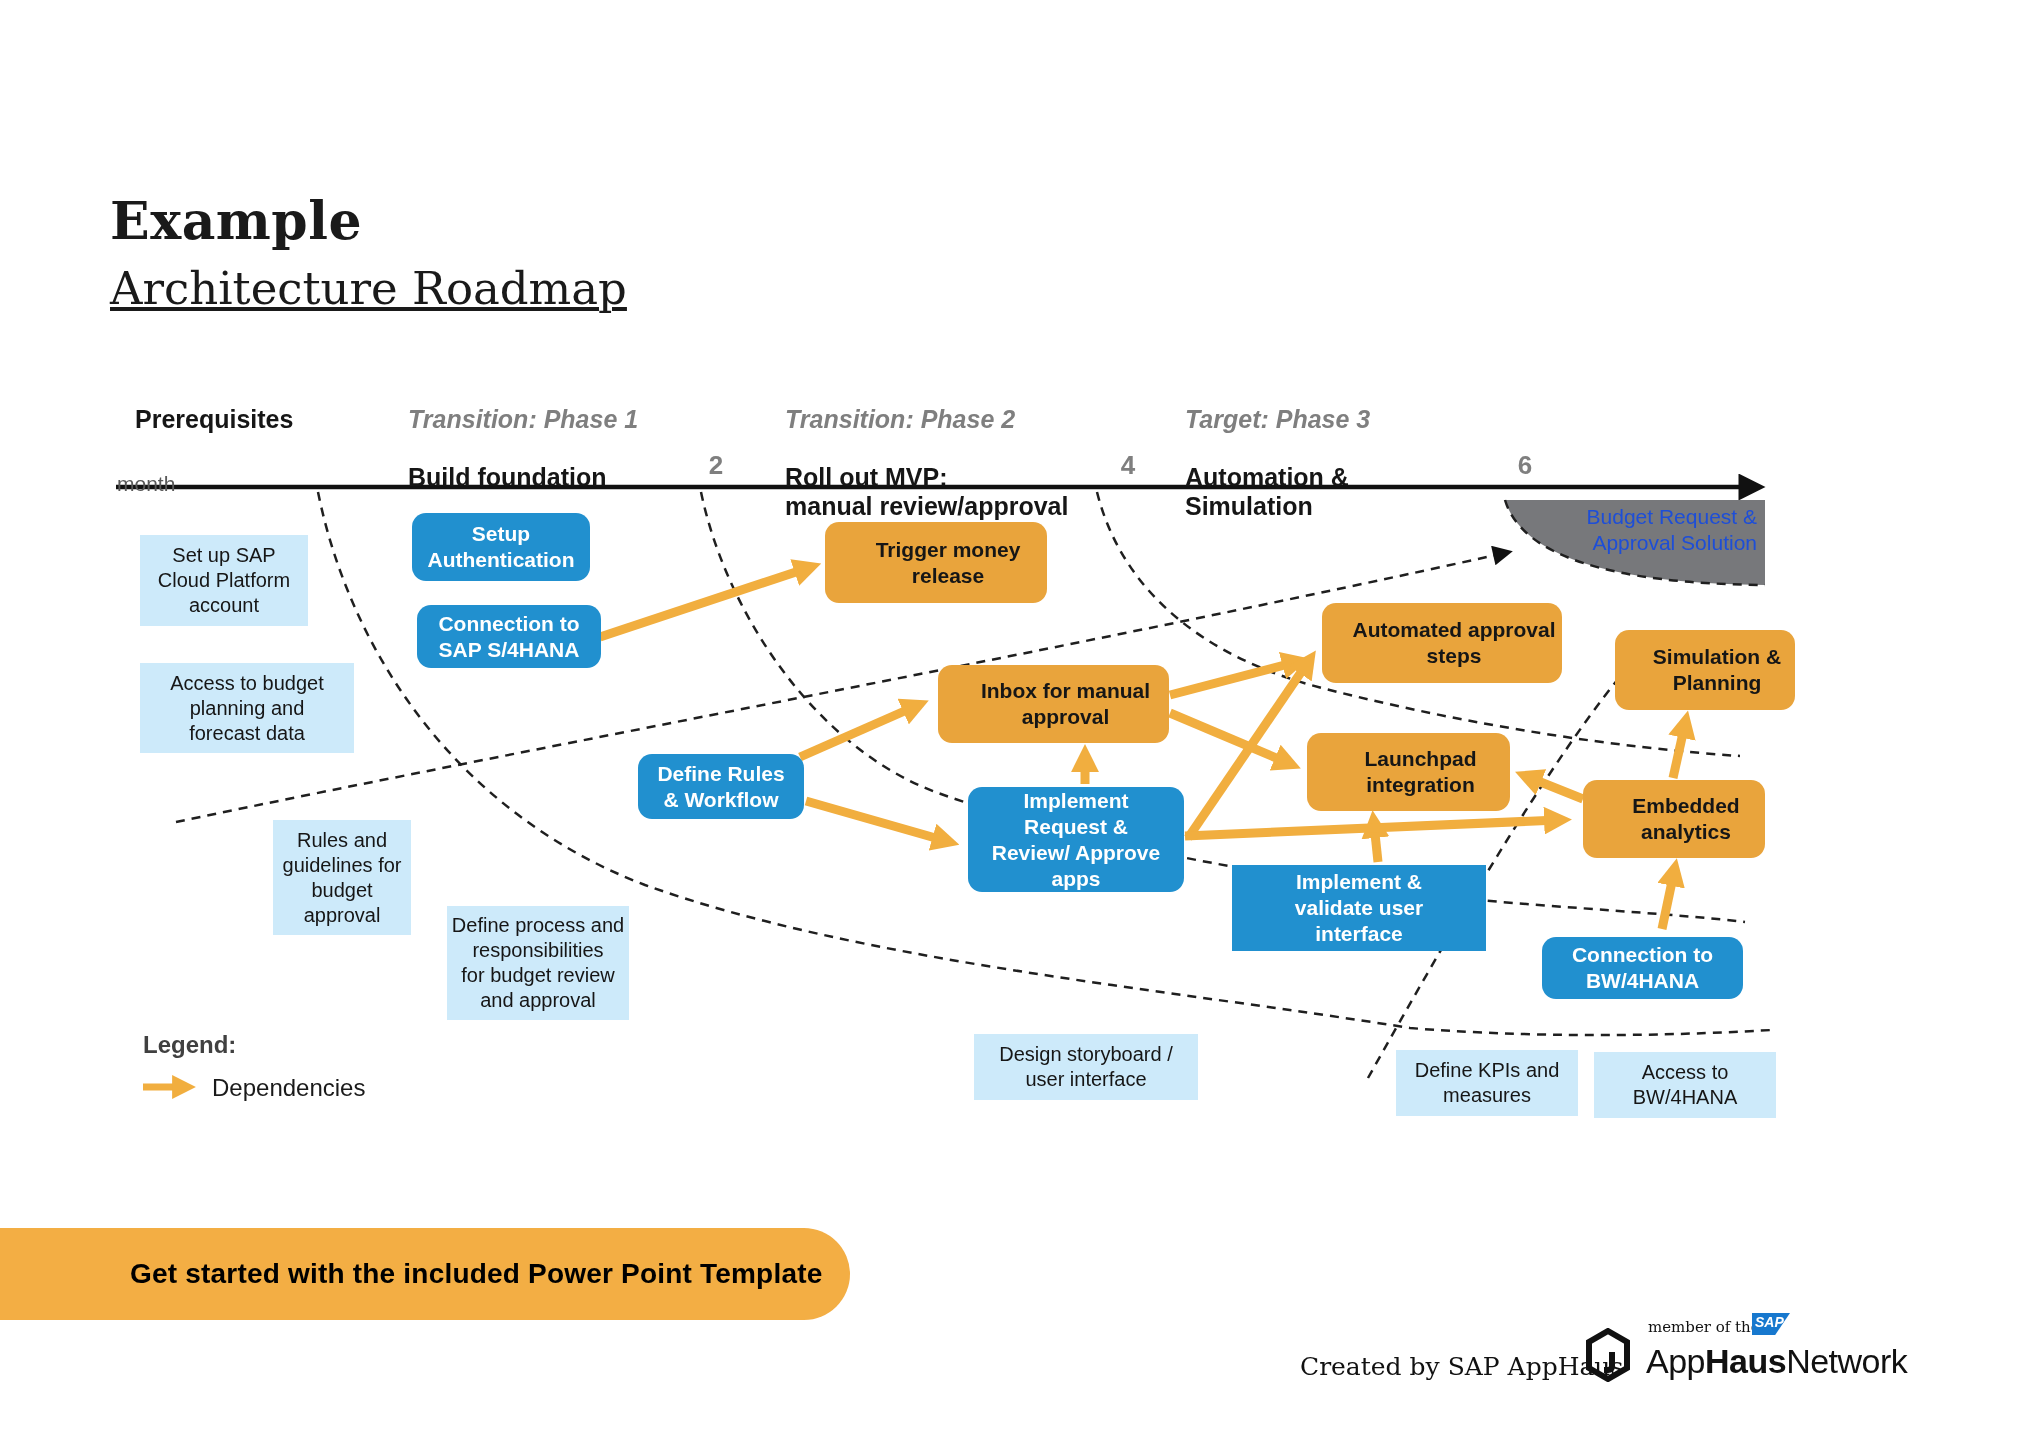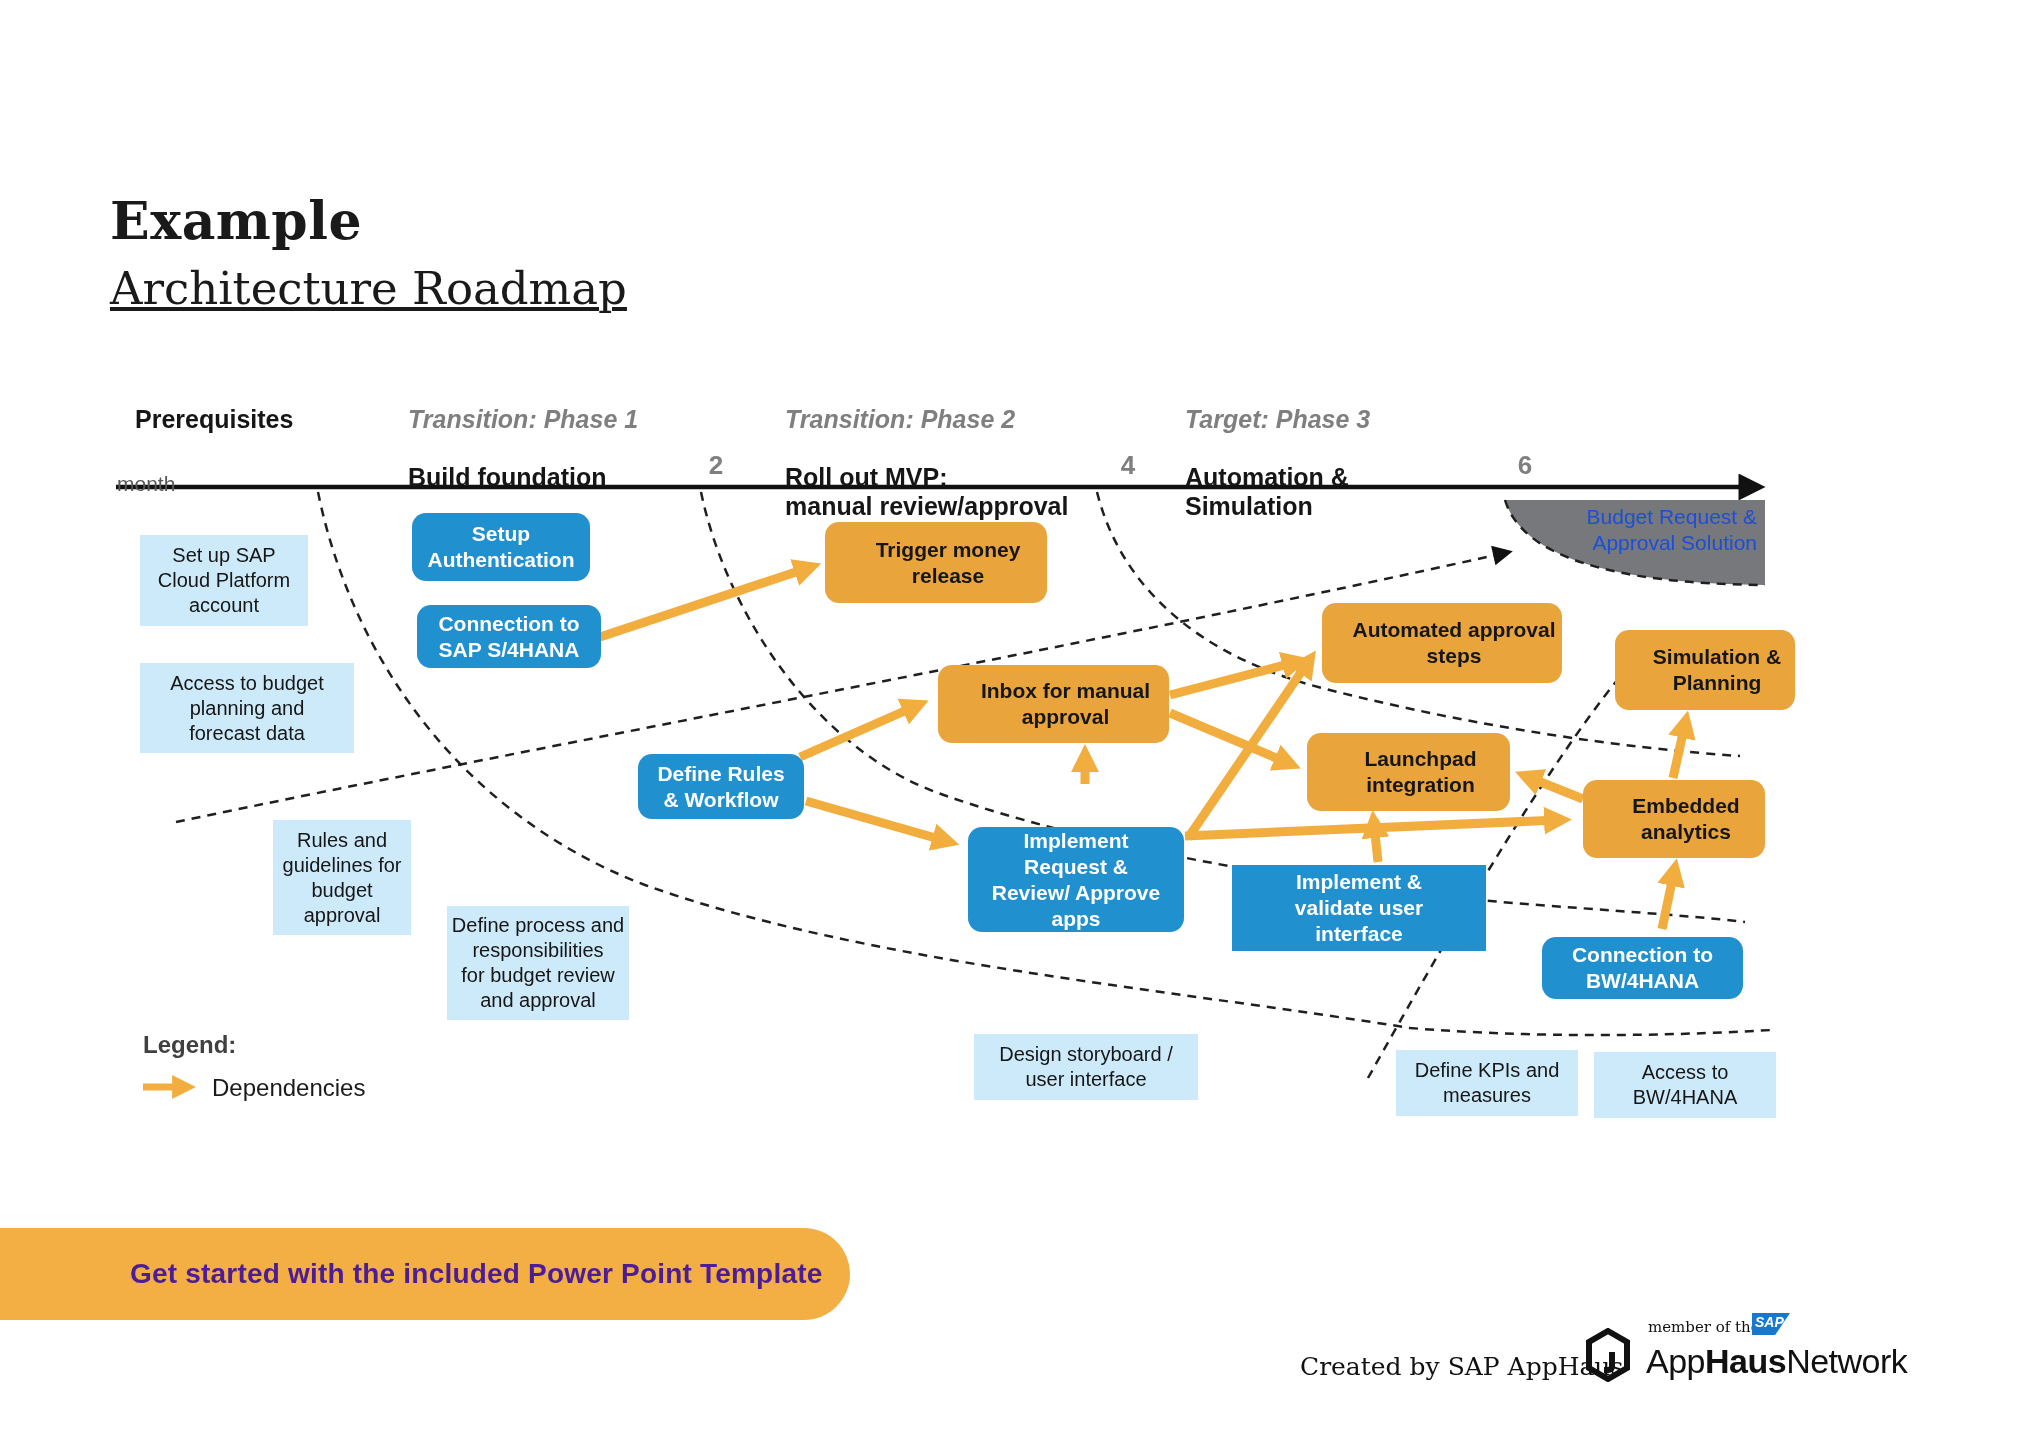--- a/index.html
+++ b/index.html
@@ -29,21 +29,21 @@
               font-size:21px;line-height:26px;padding-left:24px;}
   
   .solution-label{font-size:21px;line-height:26px;font-weight:normal;color:#1d4ed8;
                   text-align:right;white-space:pre-line;}
   
   .legend-title{font-size:24px;font-weight:bold;color:#404040;}
   .legend-item{font-size:24px;color:#1a1a1a;}
   
   .banner{background:var(--c-banner,#f3ae44);border-radius:0 46px 46px 0;
           display:flex;align-items:center;}
-  .banner span{font-size:28px;font-weight:bold;color:#4c1d95;padding-left:130px;letter-spacing:.2px;}
+  .banner span{font-size:28px;font-weight:bold;color:#000000;padding-left:130px;letter-spacing:.2px;}
   
   .credit{font-family:"DejaVu Serif", serif;font-size:25px;color:#111;}
   .member{font-family:"DejaVu Serif", serif;font-size:15px;color:#111;}
   .sap-badge{background:var(--c-sap,#1778ce);position:relative;display:inline-block;}
   .sap-badge span{color:#fff;font-weight:bold;font-style:italic;font-size:14px;position:absolute;left:3px;top:1px;}
   .brand{font-family:Liberation Sans, sans-serif;font-size:34px;color:#111;letter-spacing:-0.5px;white-space:nowrap;}
   .brand .b{font-weight:bold;}
   svg{display:block;}
 </style>
 </head>
@@ -148,21 +148,21 @@
   <div class="abs box lblue" style="left:1594px;top:1052px;width:182px;height:66px;">Access to
 BW/4HANA</div>
 
   
   <div class="abs box blue" style="left:412px;top:513px;width:178px;height:68px;">Setup
 Authentication</div>
   <div class="abs box blue" style="left:417px;top:605px;width:184px;height:63px;">Connection to
 SAP S/4HANA</div>
   <div class="abs box blue" style="left:638px;top:754px;width:166px;height:65px;">Define Rules
 &amp; Workflow</div>
-  <div class="abs box blue" style="left:968px;top:787px;width:216px;height:105px;margin-top:40px;">Implement
+  <div class="abs box blue" style="left:968px;top:787px;width:216px;height:105px;">Implement
 Request &amp;
 Review/ Approve
 apps</div>
   <div class="abs box blue sq" style="left:1232px;top:865px;width:254px;height:86px;">Implement &amp;
 validate user
 interface</div>
   <div class="abs box blue" style="left:1542px;top:937px;width:201px;height:62px;">Connection to
 BW/4HANA</div>
 
   

